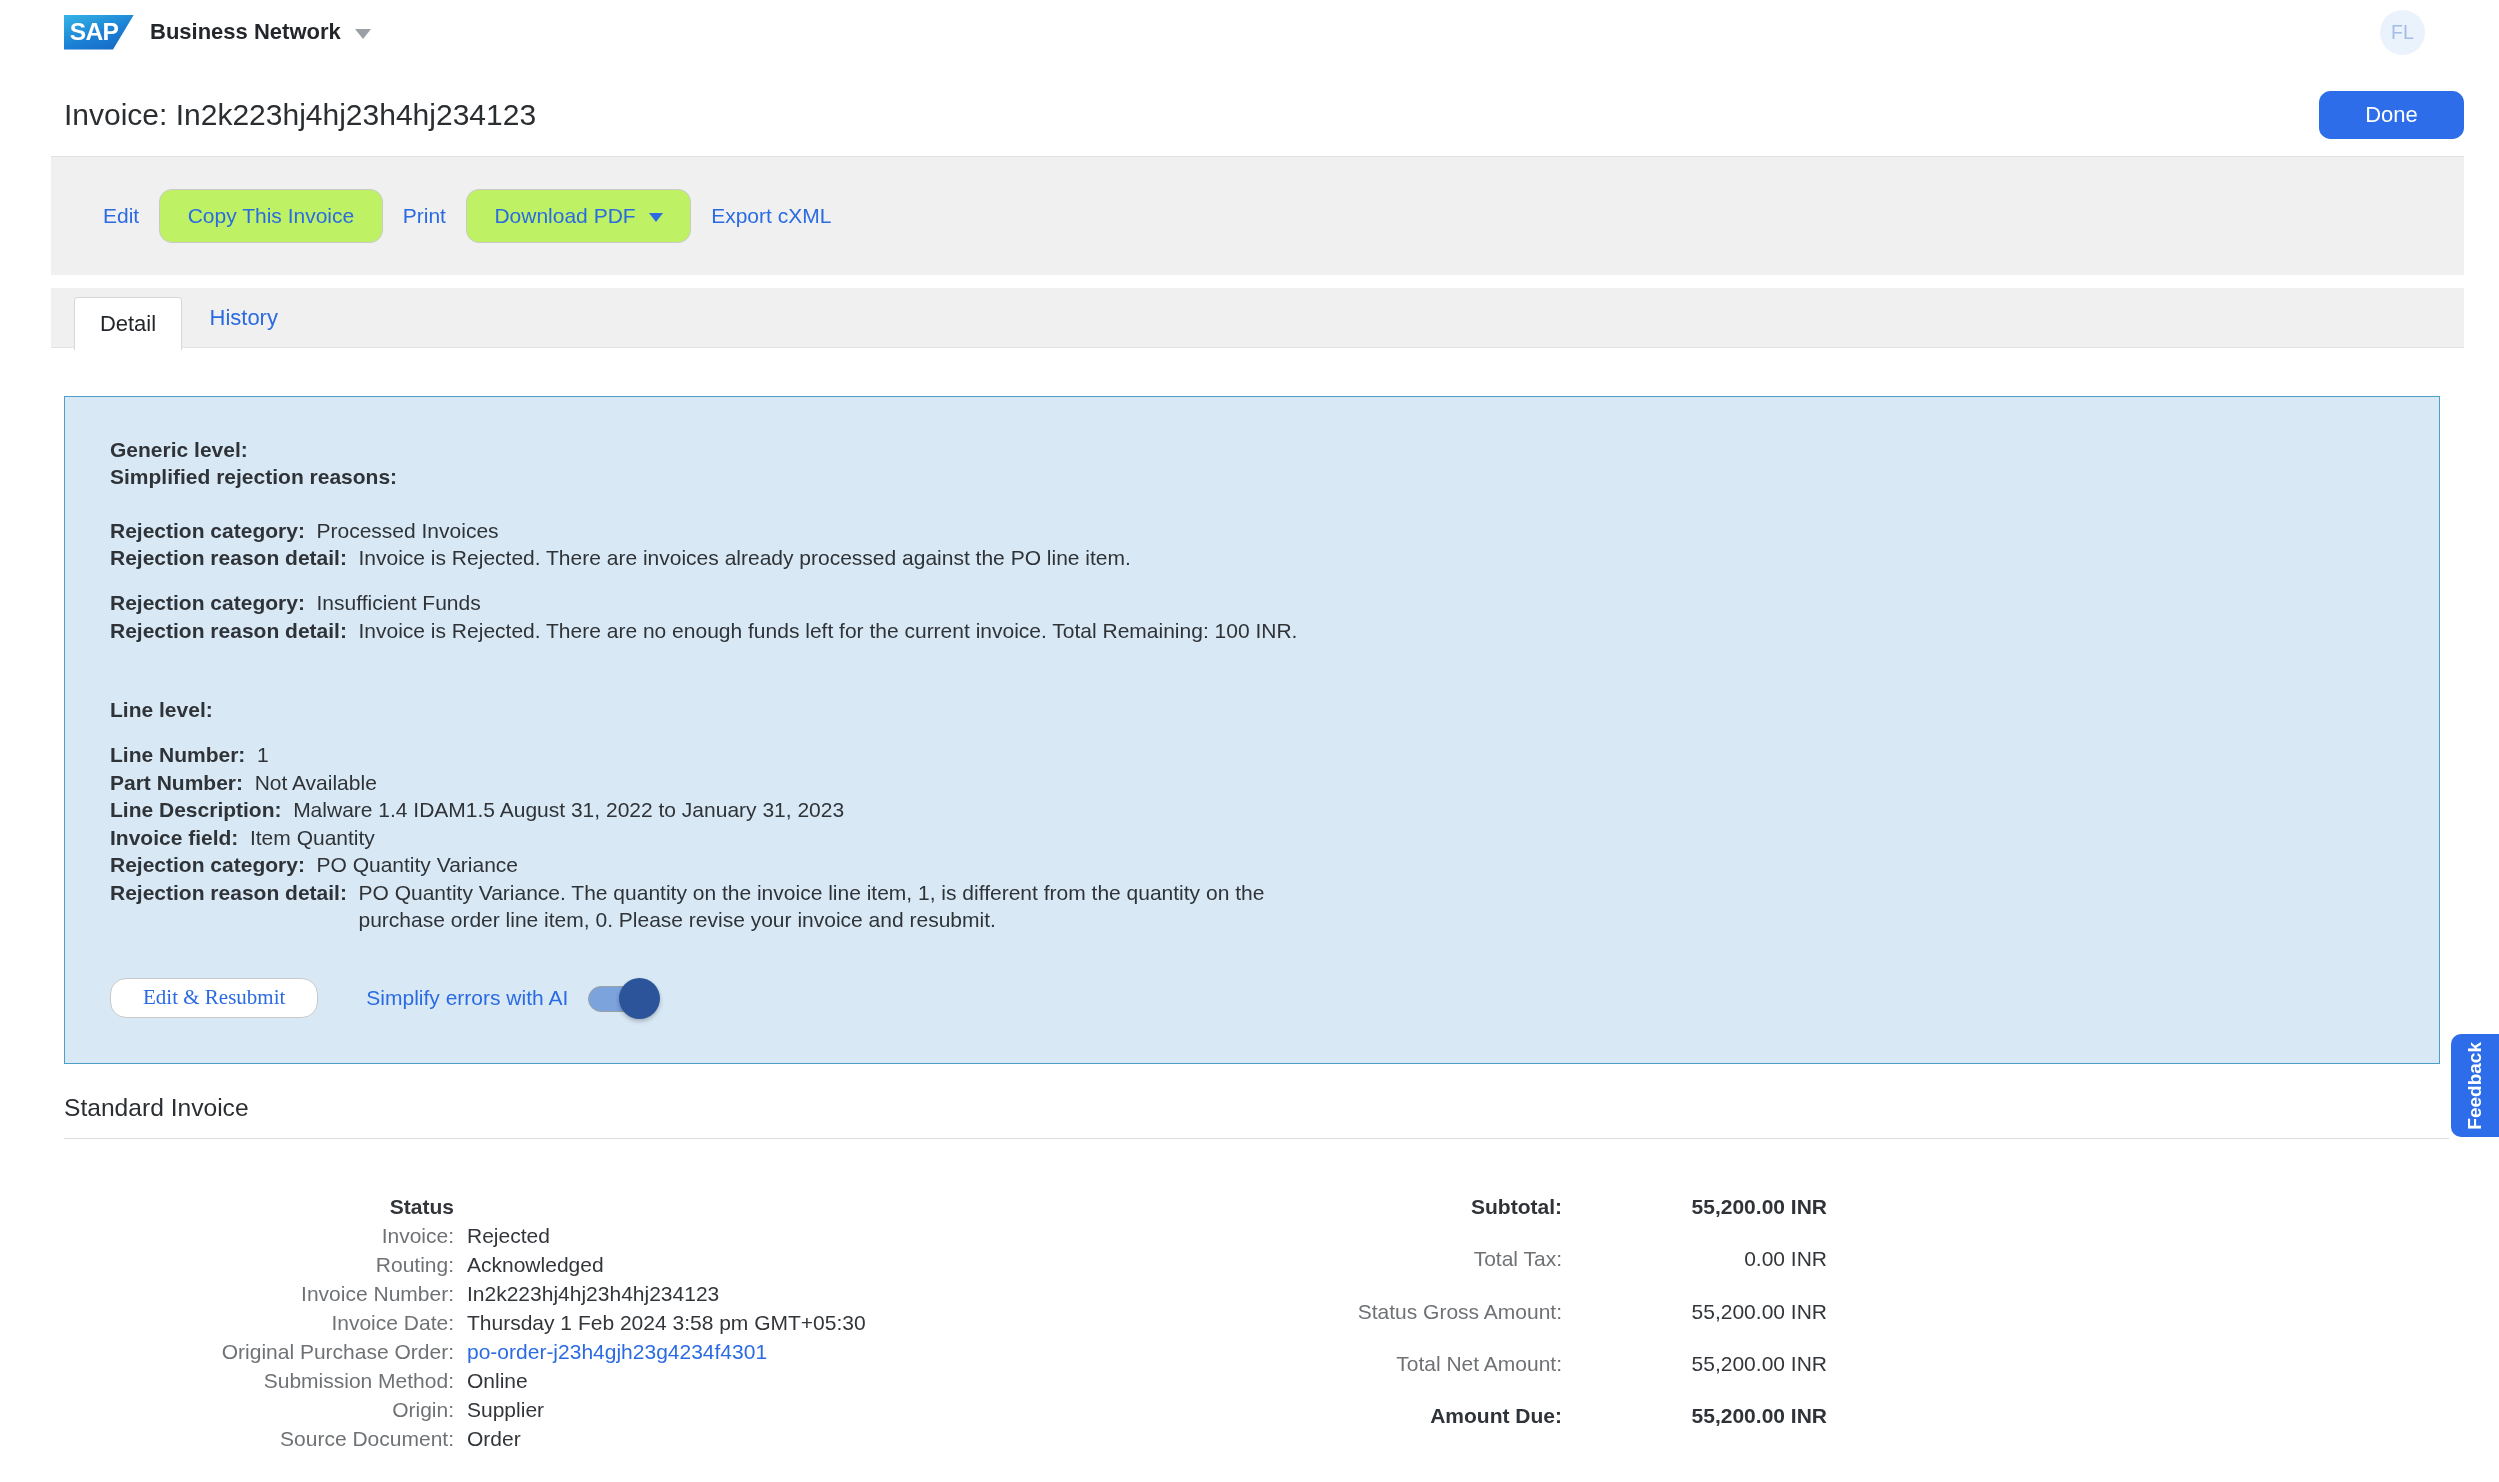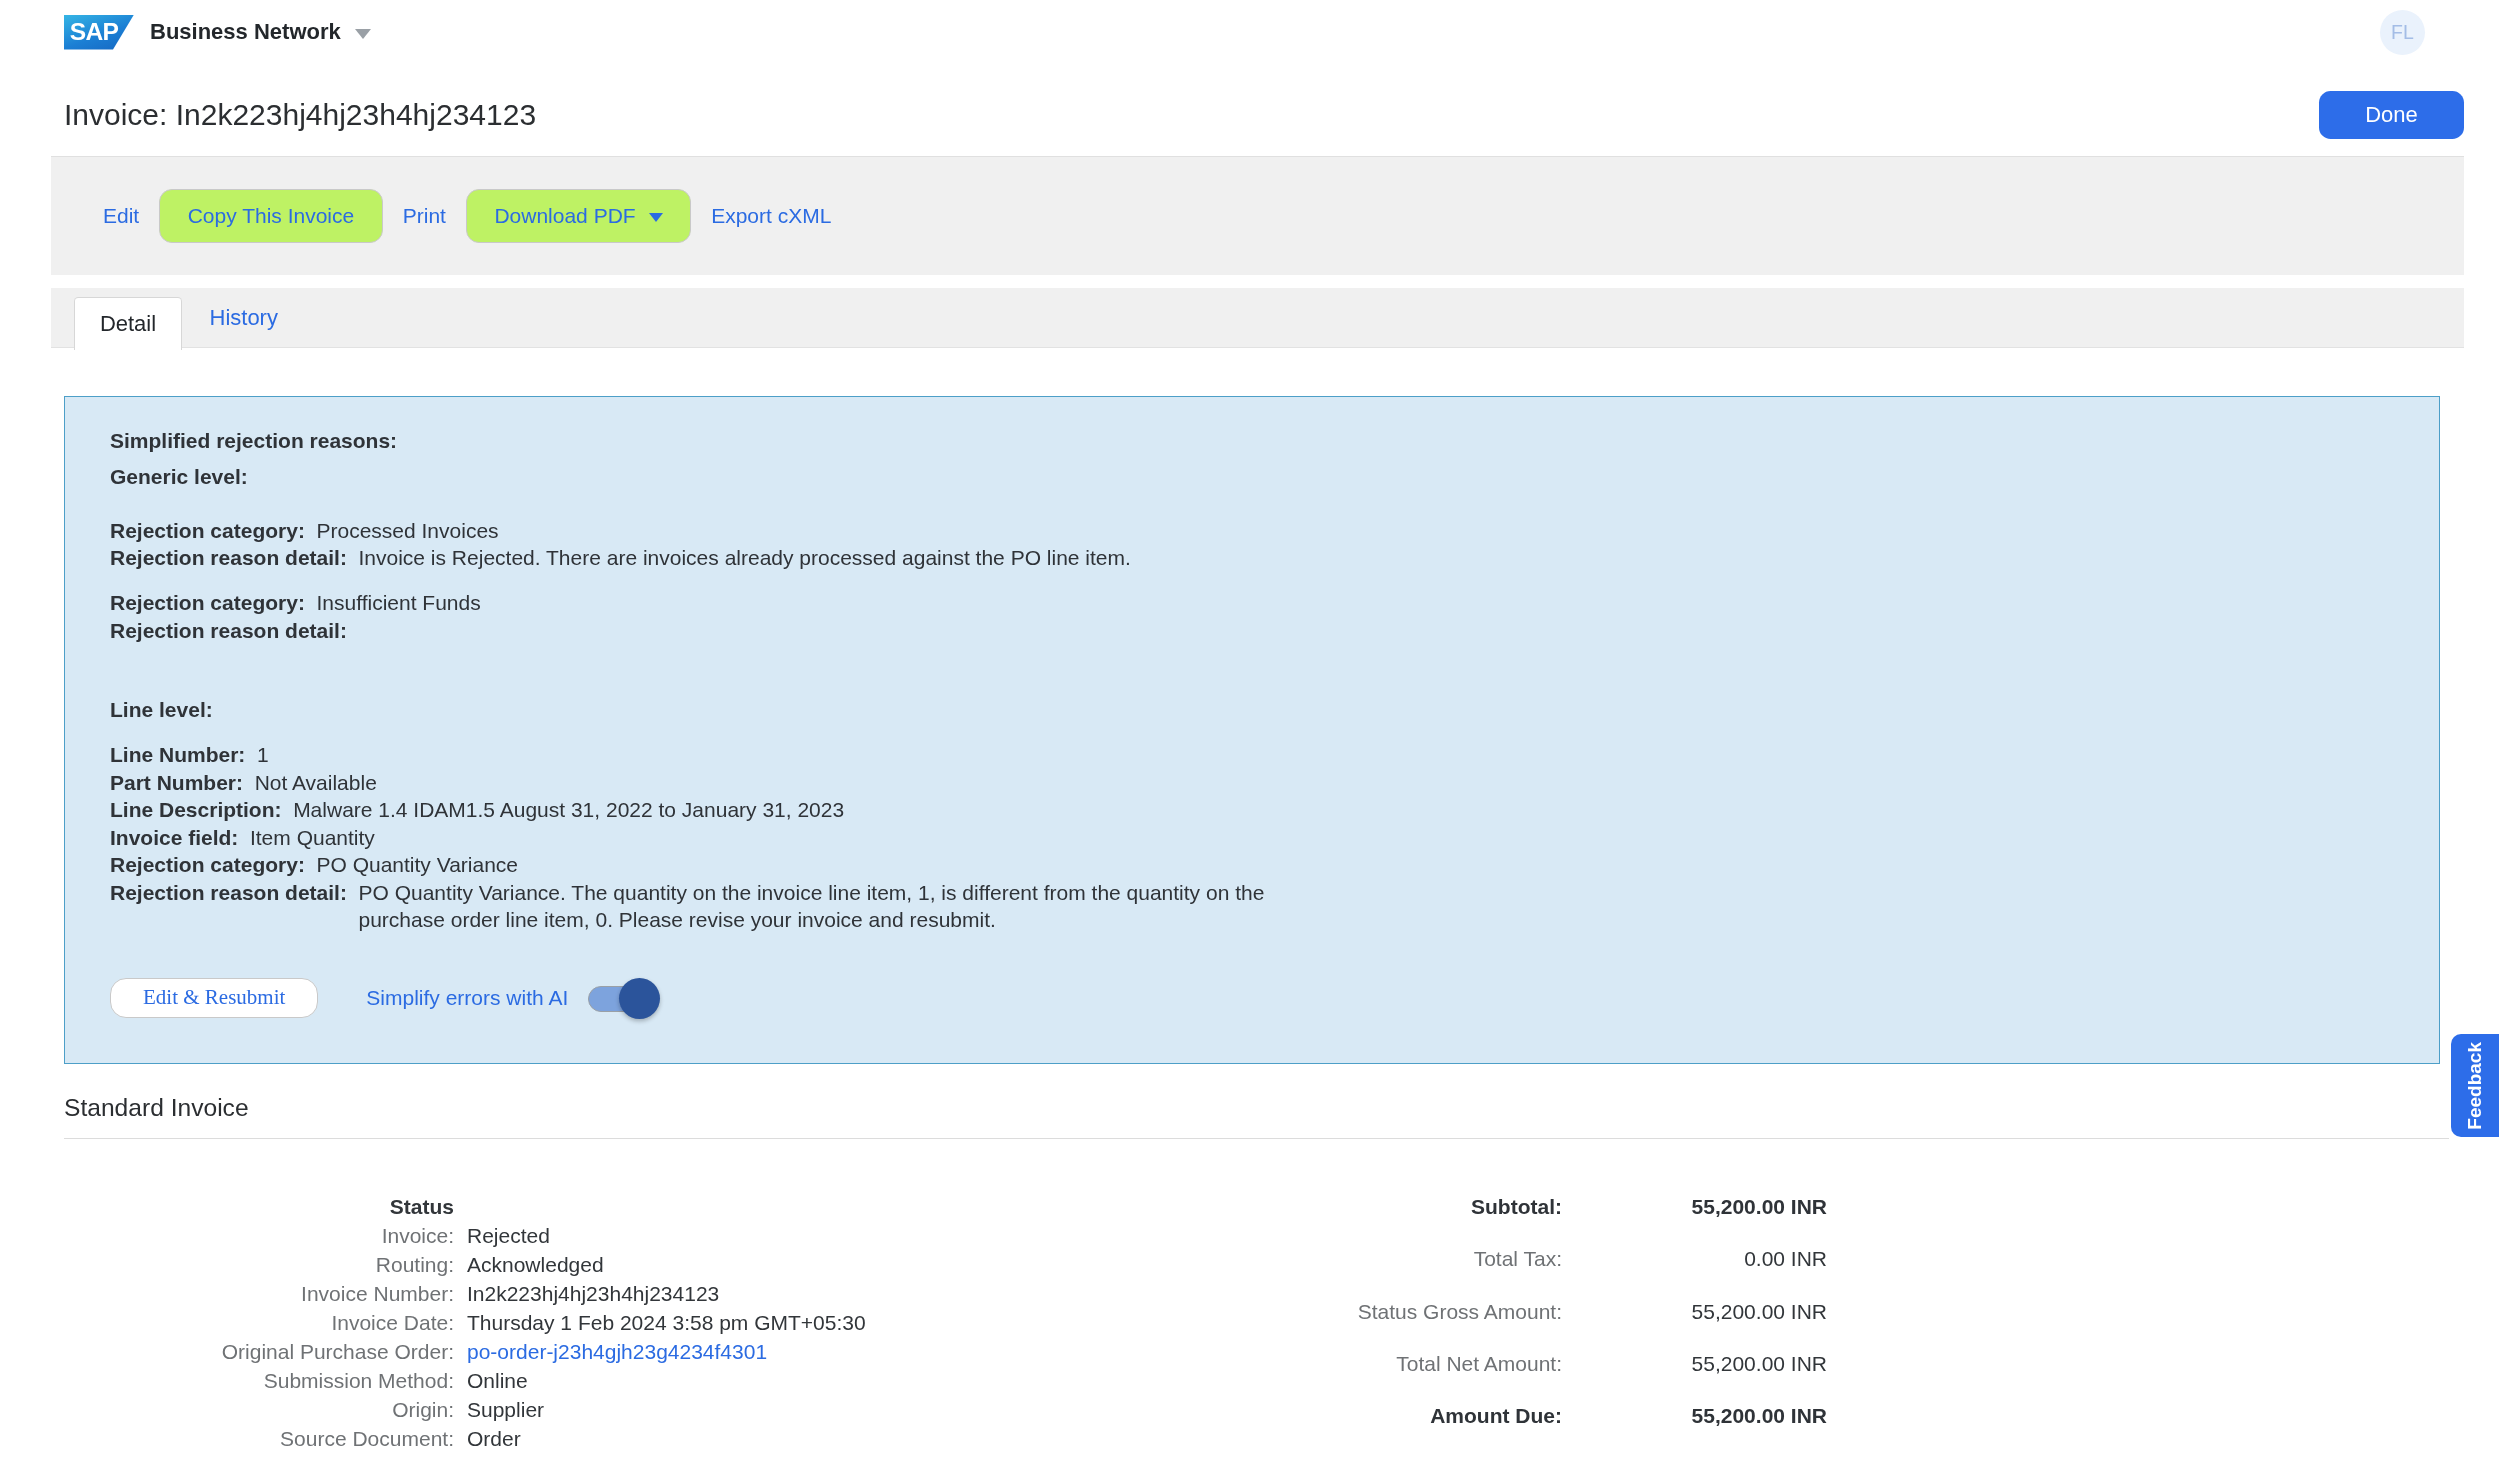--- a/index.html
+++ b/index.html
@@ -108,38 +108,39 @@
   </button>
   <button class="tb-link">Export cXML</button>
 </div>
 
 <div class="tabband">
   <div class="tab-active">Detail</div>
   <div class="tab">History</div>
 </div>
 
 <div class="panel">
+  <div class="bold mt12">Generic level:</div>
   <div class="bold">Simplified rejection reasons:</div>
-  <div class="bold mt12">Generic level:</div>
 
   <div class="kv mt36">
     <span class="k">Rejection category:</span>
     <span class="v">Processed Invoices</span>
   </div>
   <div class="kv">
     <span class="k">Rejection reason detail:</span>
     <span class="v">Invoice is Rejected. There are invoices already processed against the PO line item.</span>
   </div>
 
   <div class="kv mt24">
     <span class="k">Rejection category:</span>
     <span class="v">Insufficient Funds</span>
   </div>
   <div class="kv">
     <span class="k">Rejection reason detail:</span>
+    <span class="v">Invoice is Rejected. There are no enough funds left for the current invoice. Total Remaining: 100 INR.</span>
   </div>
 
   <div class="bold mt72">Line level:</div>
 
   <div class="kv mt24">
     <span class="k">Line Number:</span>
     <span class="v">1</span>
   </div>
   <div class="kv">
     <span class="k">Part Number:</span>

